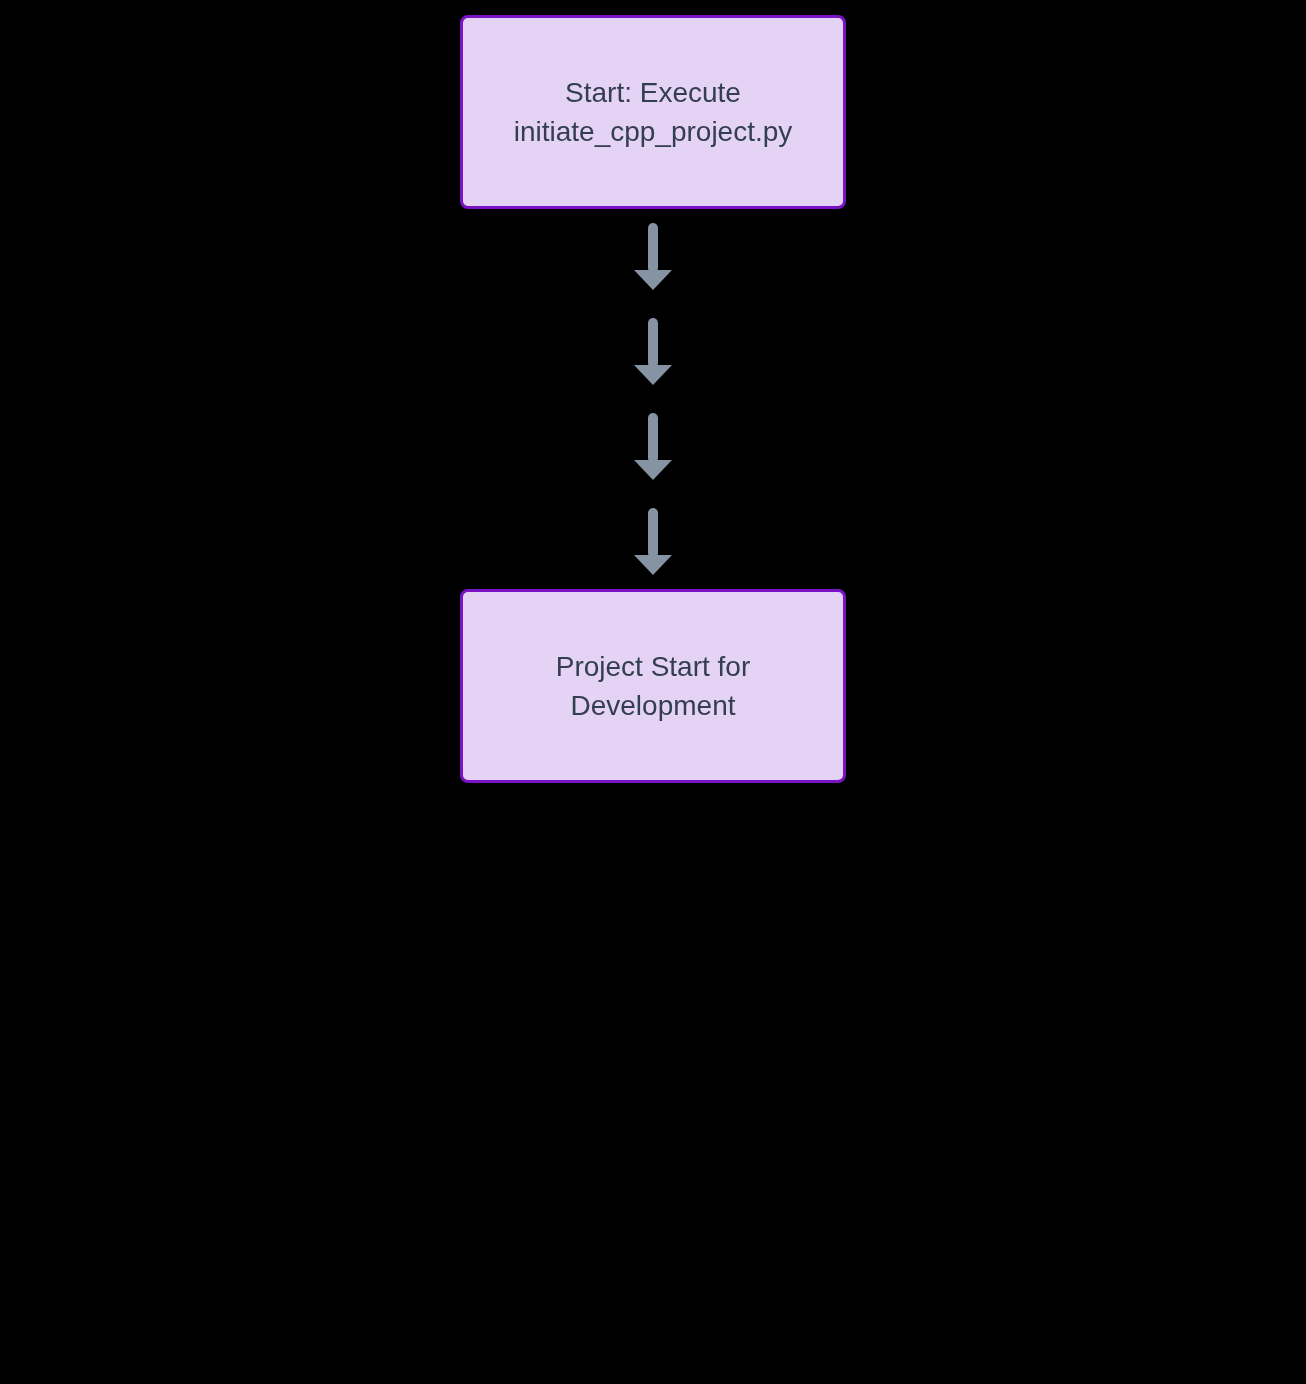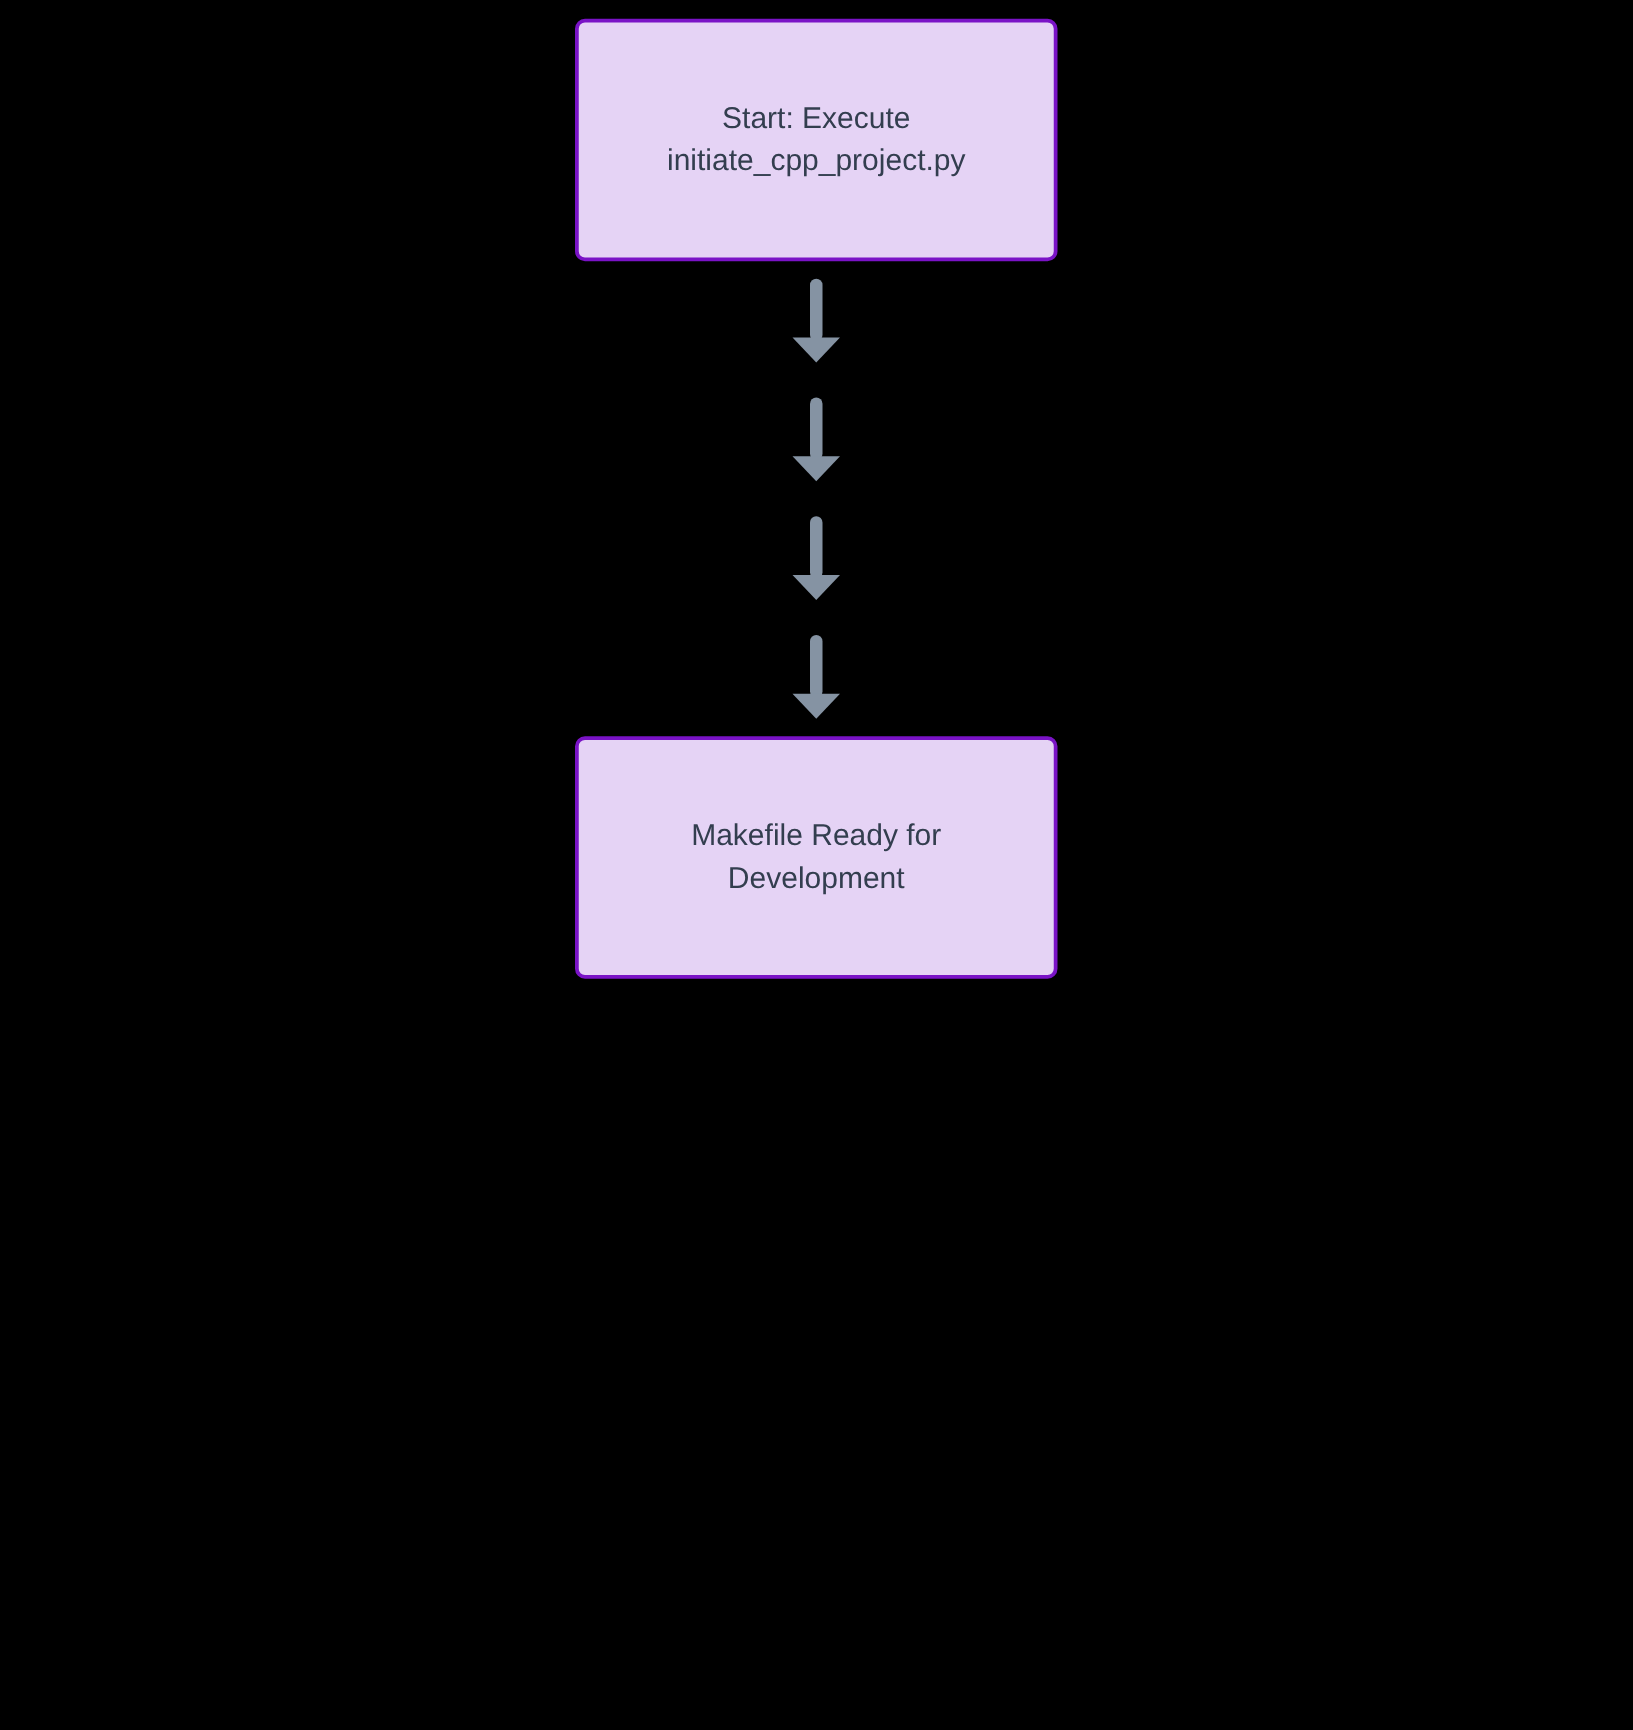--- a/index.html
+++ b/index.html
@@ -35,21 +35,21 @@
     display: flex;
     align-items: center;
     justify-content: center;
     padding: 0 25px;
   }
   .node-label {
     display: block;
     width: 100%;
     text-align: center;
     color: var(--node-text);
-    font-size: 24px;
+    font-size: 28px;
     line-height: 1.4;
     overflow-wrap: break-word;
     word-wrap: break-word;
   }
   .arrow {
     height: 95px;
     flex-shrink: 0;
     display: flex;
     flex-direction: column;
     align-items: center;
@@ -96,16 +96,16 @@
     <div class="arrow-head"></div>
   </div>
 
 
   <div class="arrow">
     <div class="arrow-shaft"></div>
     <div class="arrow-head"></div>
   </div>
 
   <div class="node">
-    <span class="node-label">Makefile Ready for Development</span>
+    <span class="node-label">Project Start for Development</span>
   </div>
 
 </div>
 
 </body></html>

